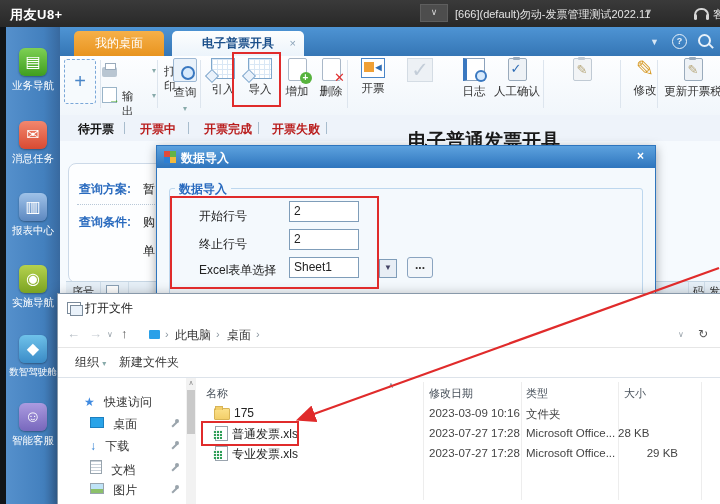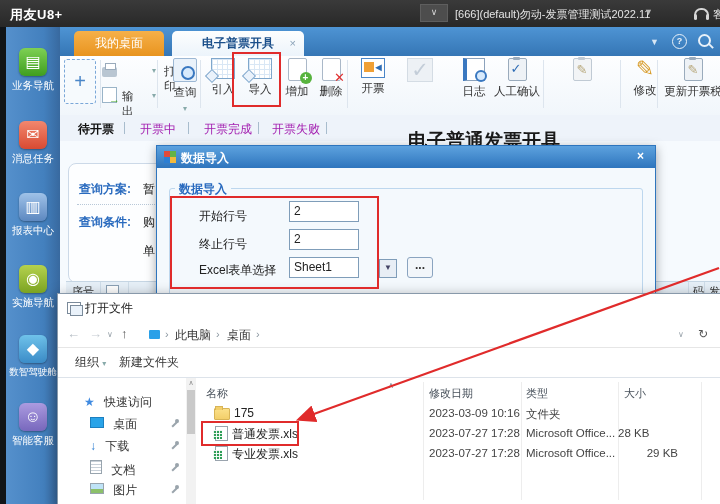--- a/index.html
+++ b/index.html
@@ -86,21 +86,21 @@
   .ic-clip.dim{background:#f2f4f6;border-color:#c0cad4;}
   .ic-clip.dim::before{background:#c0cad4;}
   .ic-pencil::before{content:"✎";font-size:22px;color:#d89c2a;line-height:22px;}
   .ic-pencil{width:22px;height:22px;}
   .ic-print{width:15px;height:10px;background:#b9c6d2;border-radius:2px;margin-top:5px;}
   .ic-print::before{content:"";position:absolute;left:3px;top:-4px;width:9px;height:5px;background:#fff;border:1px solid #9ab;}
   .ic-exp{width:13px;height:14px;background:#fff;border:1px solid #9ab4c8;}
   .ic-exp::after{content:"→";position:absolute;right:-4px;bottom:-3px;color:#4aa52e;font-size:11px;font-weight:bold;}
   
   .subtabs{left:60px;top:115px;width:660px;height:26px;background:#eef3fa;border-bottom:1px solid #ccd9e6;}
-  .stab{top:6px;font-size:12px;color:#a21caf;}
+  .stab{top:6px;font-size:12px;color:#b91c1c;font-weight:bold;}
   .stab.on{font-weight:bold;color:#111;}
   .stsep{top:7px;width:1px;height:12px;background:#a8bccd;}
   
   .content{left:60px;top:141px;width:660px;height:363px;background:#f6fafe;}
   .heading{left:408px;top:128px;font-size:19px;font-weight:bold;color:#1a1a1a;z-index:2;}
   .qpanel{left:68px;top:163px;width:290px;height:118px;background:#fdfeff;border:1px solid #ccd9e8;
           border-radius:8px;z-index:1;}
   .qlbl{color:#2a6bbf;font-weight:bold;font-size:12px;}
   .qval{color:#222;font-size:12px;}
   .qdots{left:8px;top:40px;width:130px;border-top:1px dotted #b8c8d8;}

